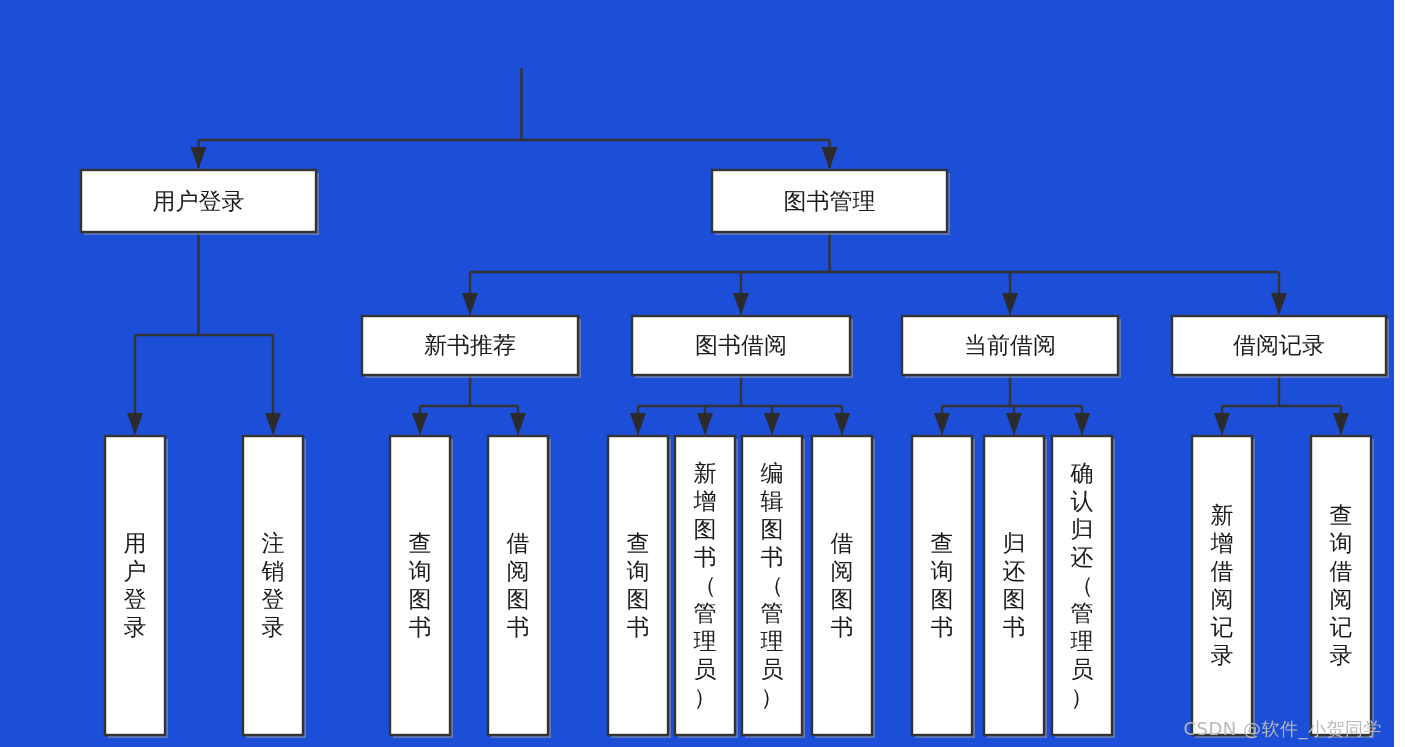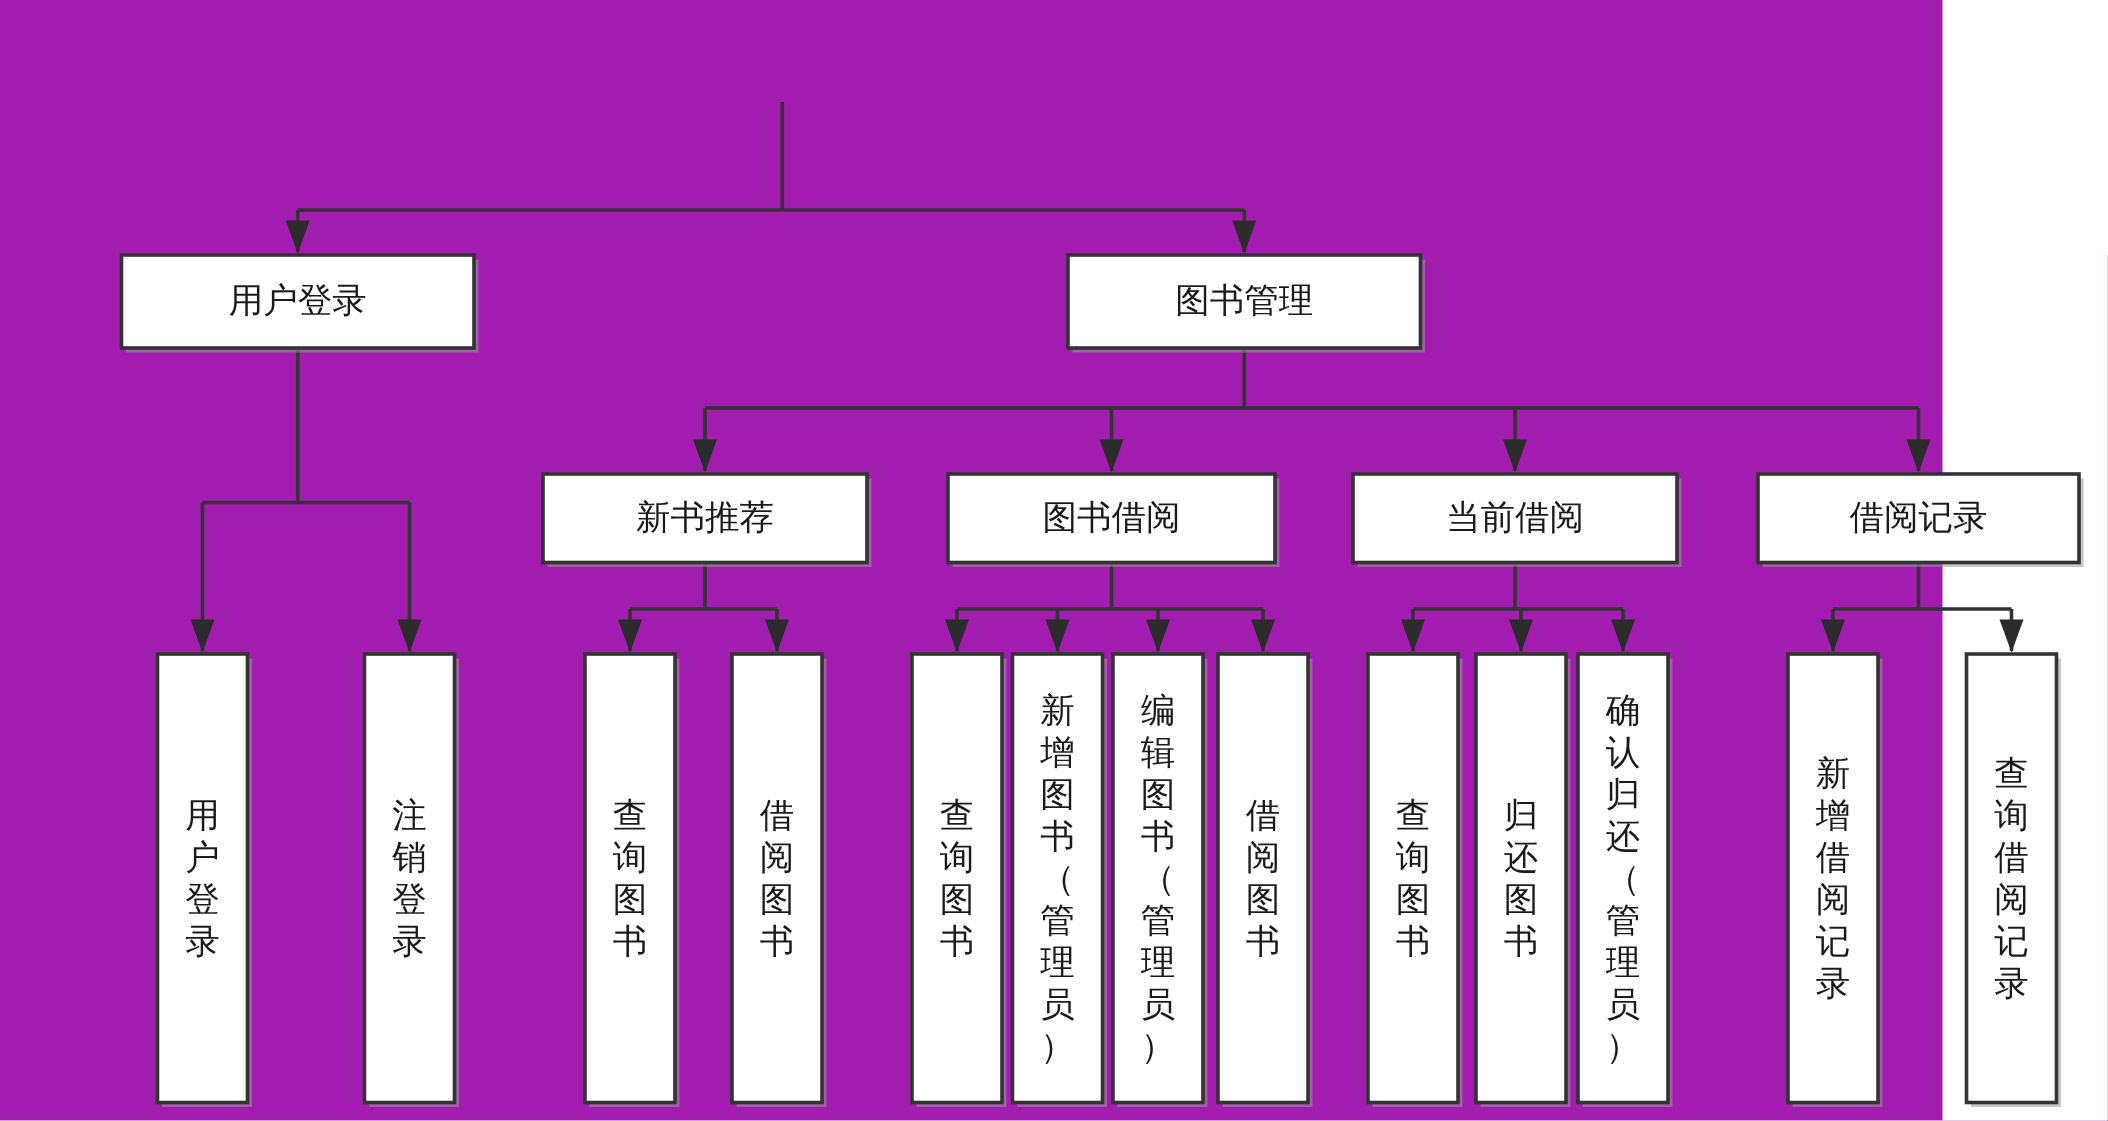--- a/index.html
+++ b/index.html
@@ -8,23 +8,23 @@
     background: #ffffff;
   }
   body {
     width: 1405px;
     height: 747px;
     font-family: "DejaVu Sans", "Liberation Sans", sans-serif;
     overflow: hidden;
   }
   #diagram-root {
     position: relative;
-    width: 1295px;
+    width: 1394px;
     height: 747px;
-    background: #a21caf;
+    background: #1d4ed8;
     text-decoration: underline;
   }
   svg.diagram-canvas {
     position: absolute;
     left: 0;
     top: 0;
     width: 1405px;
     height: 747px;
     display: block;
   }
@@ -222,13 +222,14 @@
           <rect x="1192" y="436" width="60" height="299" class="node-box"></rect>
           <text x="1222" y="523.34" class="node-label-v"><tspan x="1222" dy="0">新</tspan><tspan x="1222" dy="28">增</tspan><tspan x="1222" dy="28">借</tspan><tspan x="1222" dy="28">阅</tspan><tspan x="1222" dy="28">记</tspan><tspan x="1222" dy="28">录</tspan></text>
         </g>
         <g>
           <rect x="1314" y="439" width="60" height="299" class="node-shadow"></rect>
           <rect x="1311" y="436" width="60" height="299" class="node-box"></rect>
           <text x="1341" y="523.34" class="node-label-v"><tspan x="1341" dy="0">查</tspan><tspan x="1341" dy="28">询</tspan><tspan x="1341" dy="28">借</tspan><tspan x="1341" dy="28">阅</tspan><tspan x="1341" dy="28">记</tspan><tspan x="1341" dy="28">录</tspan></text>
         </g>
       </g>
   </svg>
+  <div class="watermark">CSDN @软件_小贺同学</div>
 </div>
 
 </body></html>

